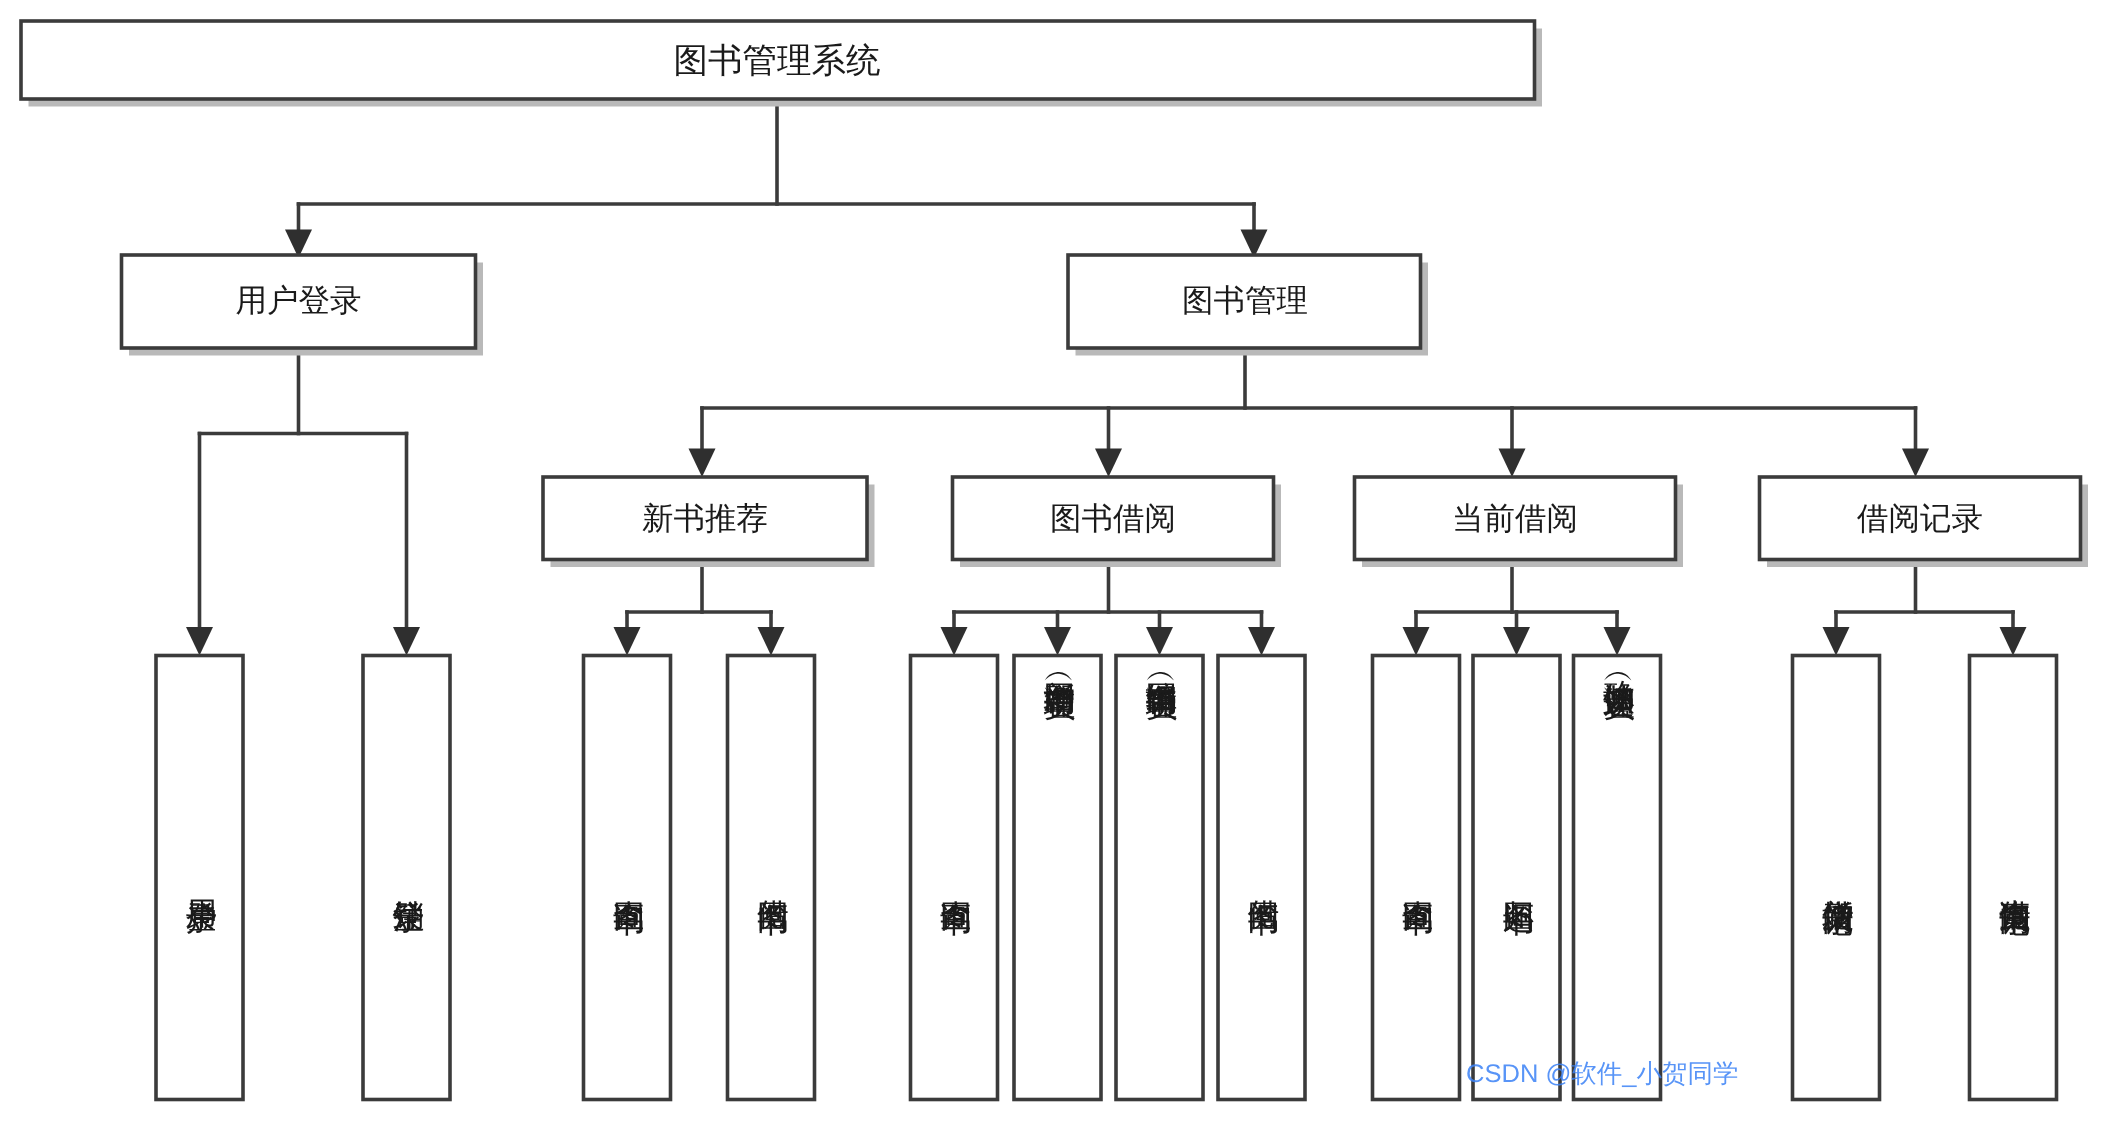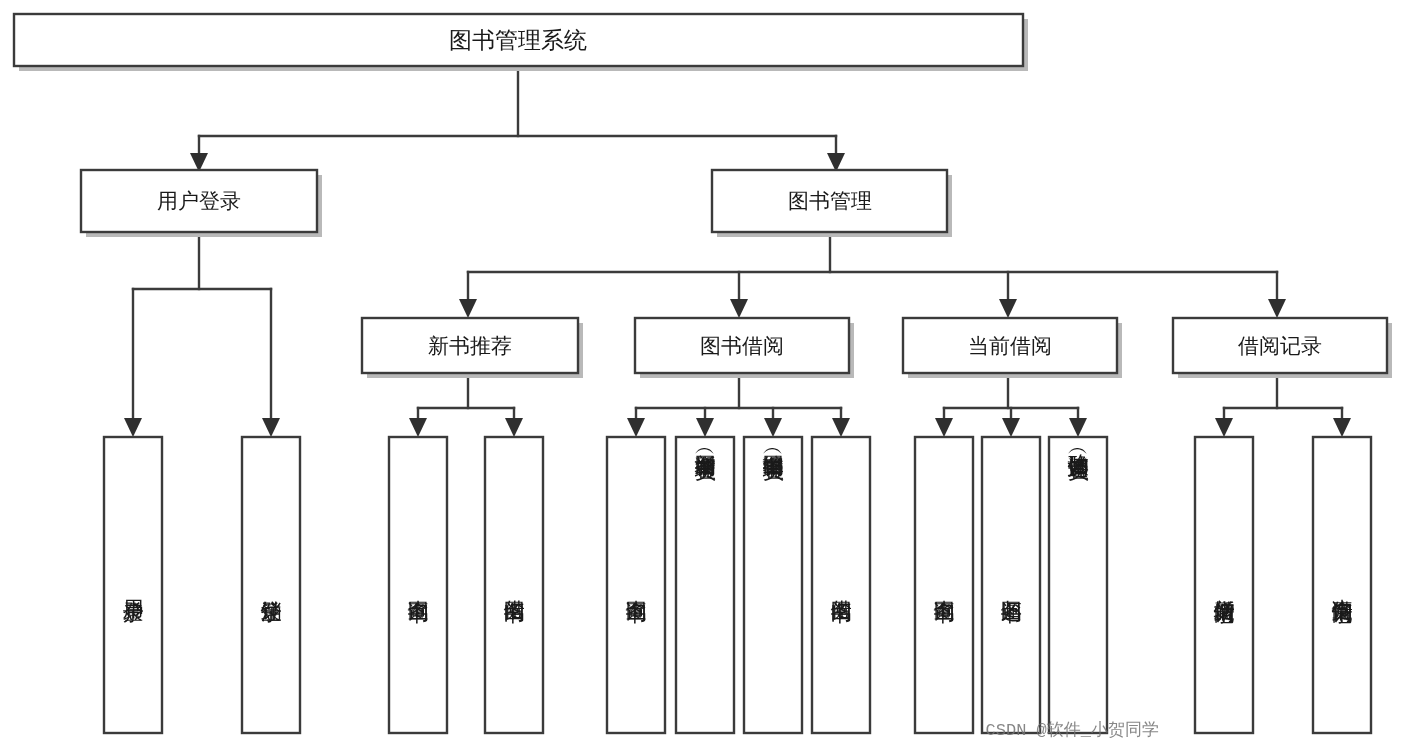--- a/index.html
+++ b/index.html
@@ -73,24 +73,24 @@
     font-family: "Liberation Sans", "DejaVu Sans", sans-serif;
     font-size: 21px;
     line-height: 1.08;
     color: #1a1a1a;
     letter-spacing: 1px;
     white-space: nowrap;
   }
   .watermark {
     position: absolute;
     right: 8px;
-    bottom: 6px;
-    font-family: Liberation Mono, monospace;
+    bottom: 20px;
+    font-family: Liberation Sans, sans-serif;
     font-size: 17px;
-    color: #737373;
+    color: #3b82f6;
     opacity: 0.85;
     white-space: nowrap;
   }
 </style>
 </head>
 <body>
 
 <div id="diagram-root">
 
   <svg class="diagram-canvas" viewBox="0 0 1405 747" xmlns="http://www.w3.org/2000/svg">

